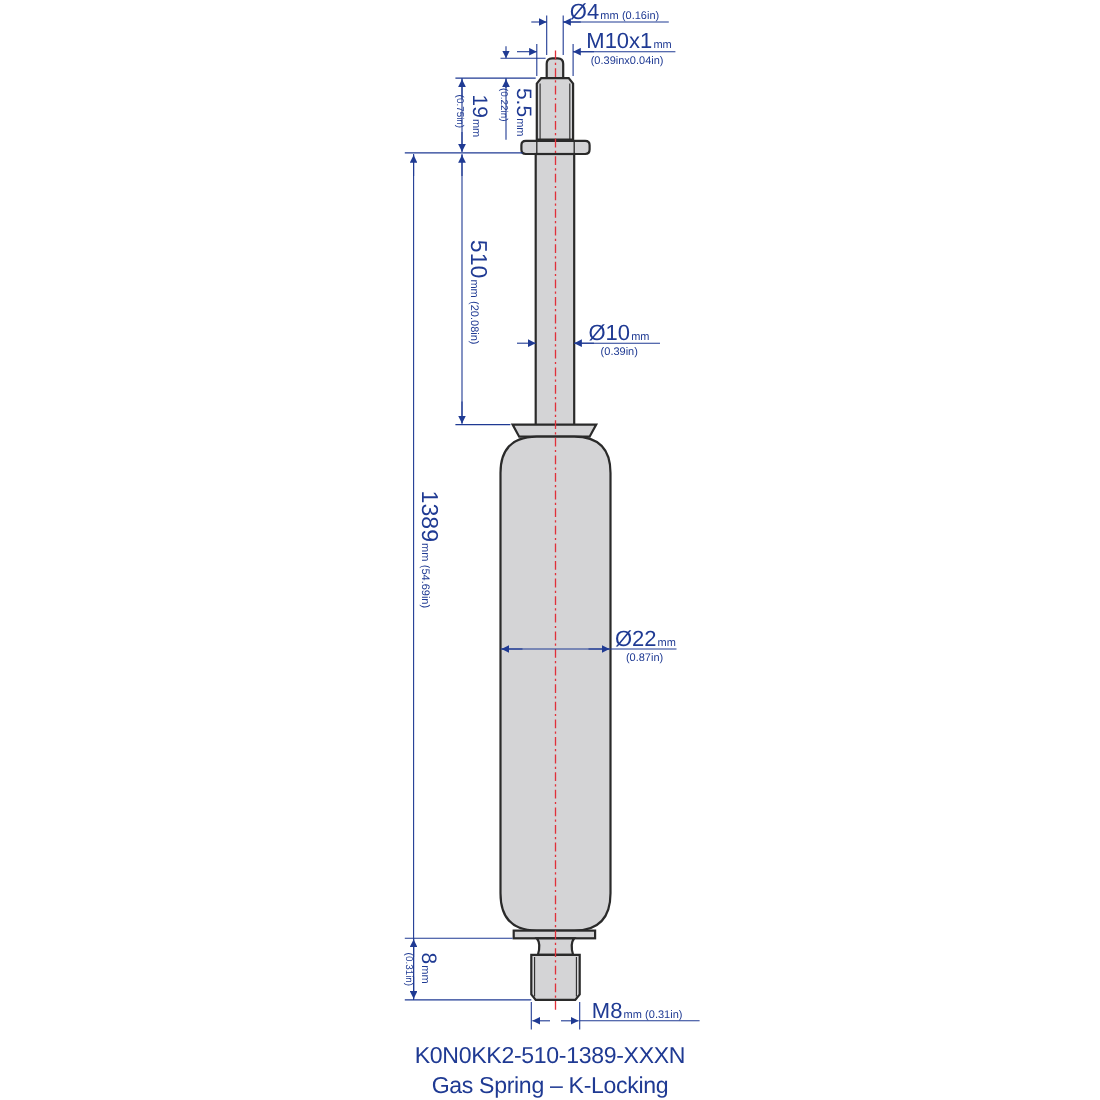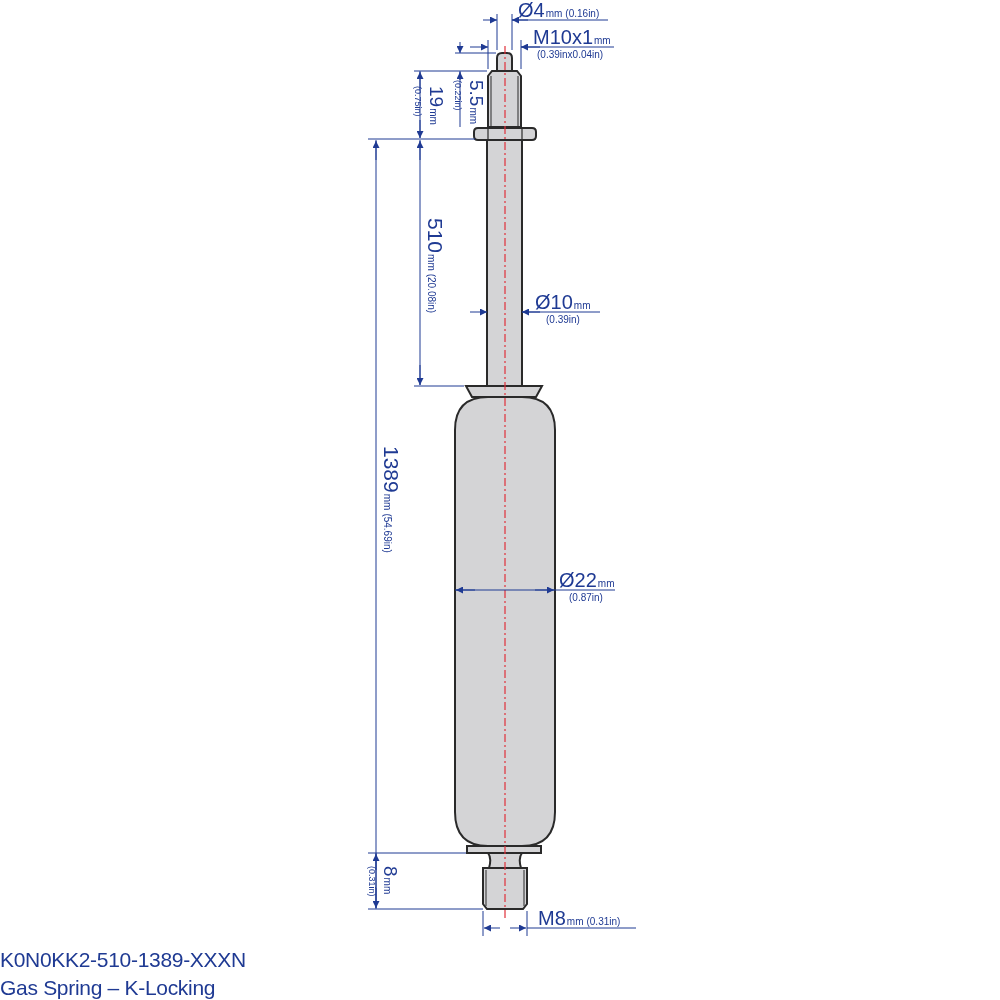--- a/index.html
+++ b/index.html
@@ -1,19 +1,19 @@
 <!DOCTYPE html>
 <html><head>
 <meta charset="utf-8">
 <style>
   html, body { margin:0; padding:0; background:#ffffff; }
   body { width:1000px; height:1000px; position:relative; overflow:hidden; font-family:"Liberation Sans", sans-serif; }
   #drawing { position:absolute; left:0; top:0; width:1000px; height:1000px; }
   .dim { fill:#1f3a93; font-family:"Liberation Sans", sans-serif; }
-  .caption { position:absolute; left:0; width:1000px; text-align:left; color:#1f3a93; font-family:"Liberation Sans", sans-serif; font-size:21px; letter-spacing:-0.3px; }
+  .caption { position:absolute; left:0; width:1000px; text-align:center; color:#1f3a93; font-family:"Liberation Sans", sans-serif; font-size:21px; letter-spacing:-0.3px; }
 </style>
 </head>
 <body>
 
 <svg id="drawing" viewBox="0 0 1000 1000" xmlns="http://www.w3.org/2000/svg">
   <defs>
     <marker id="arr" viewBox="0 0 10 10" refX="10" refY="5" markerWidth="7" markerHeight="7" orient="auto-start-reverse">
       <path d="M0,0 L10,5 L0,10 z" fill="#1f3a93"></path>
     </marker>
   </defs>

